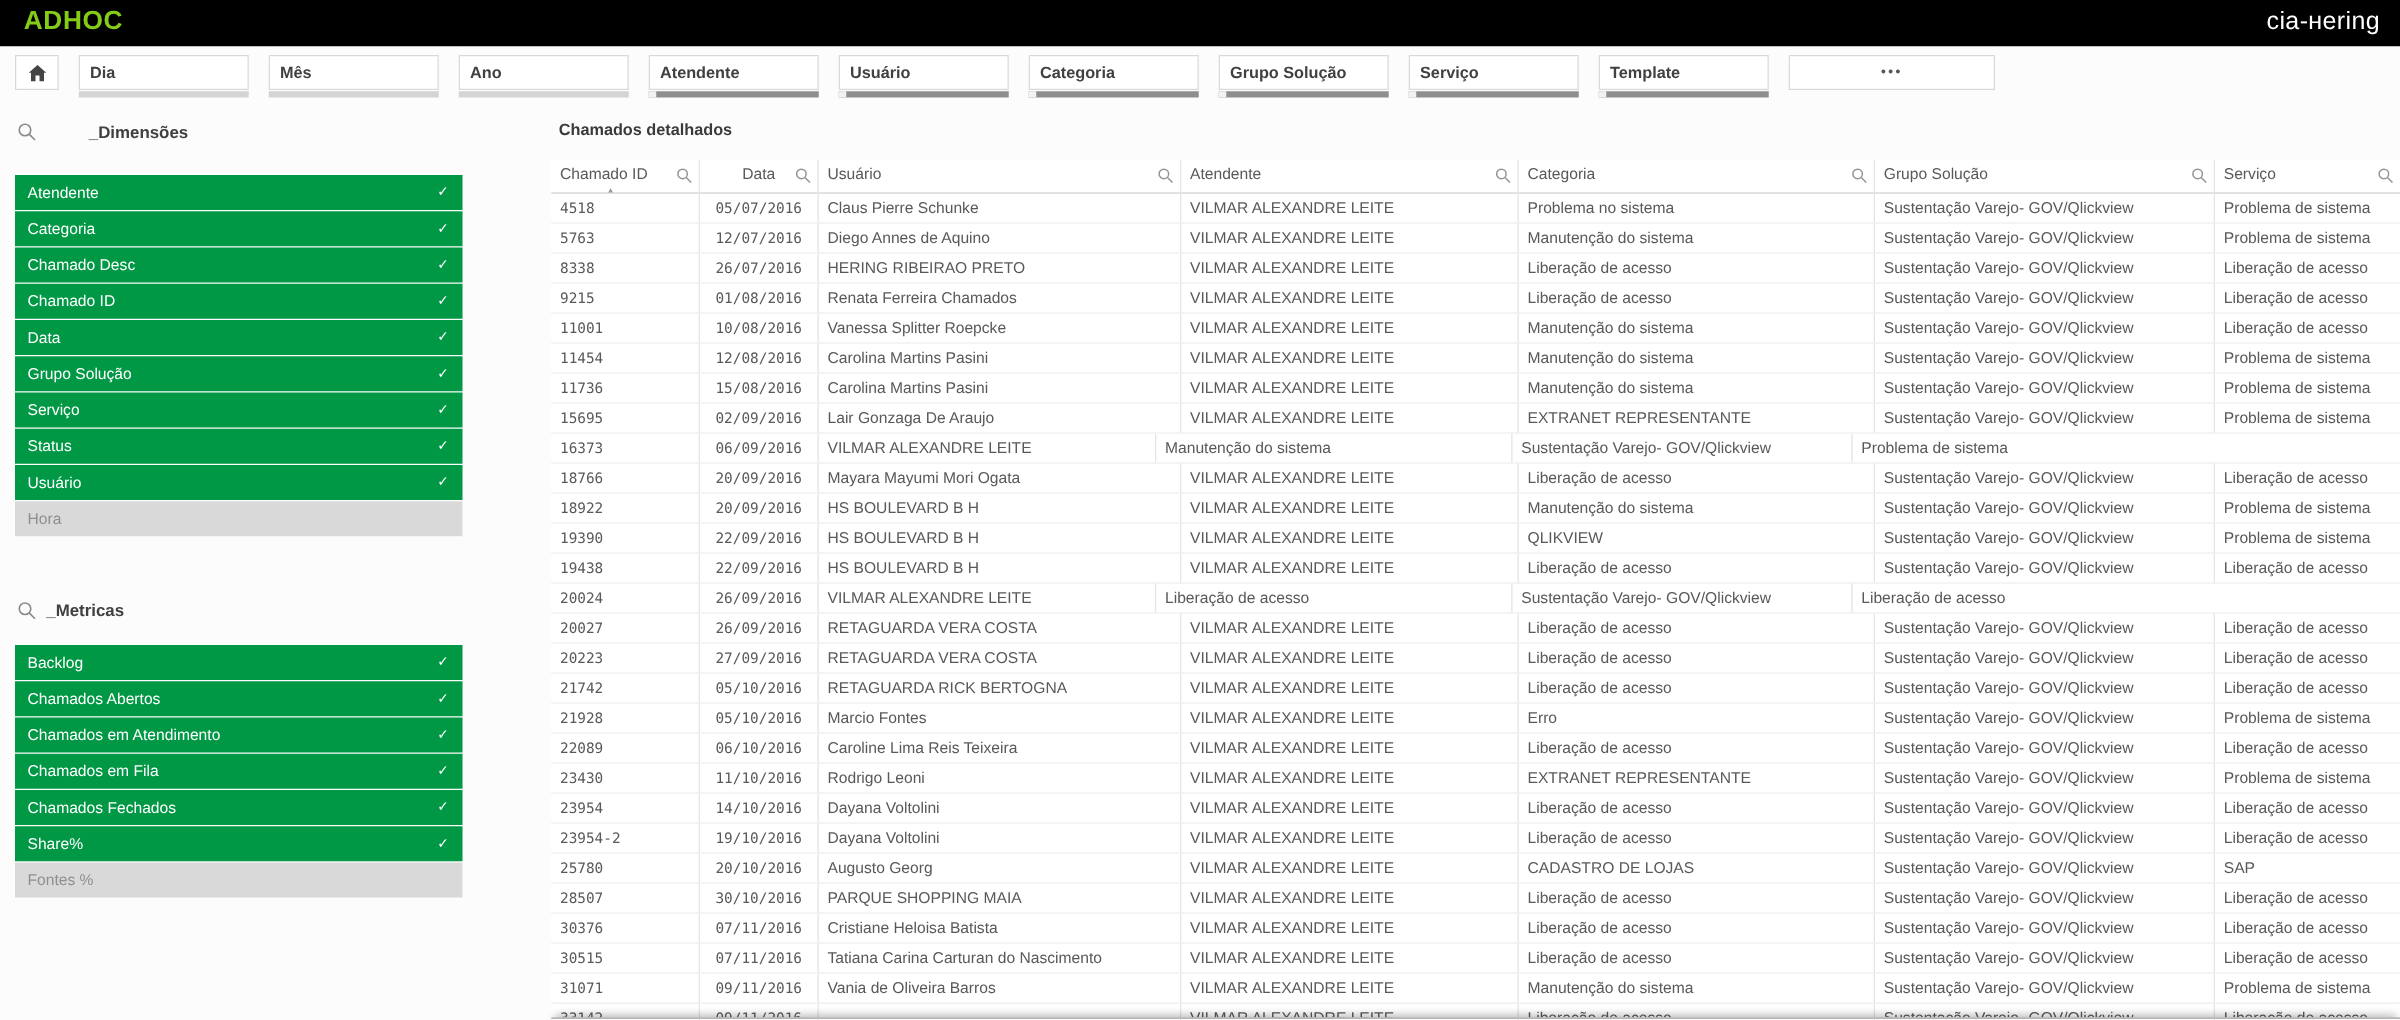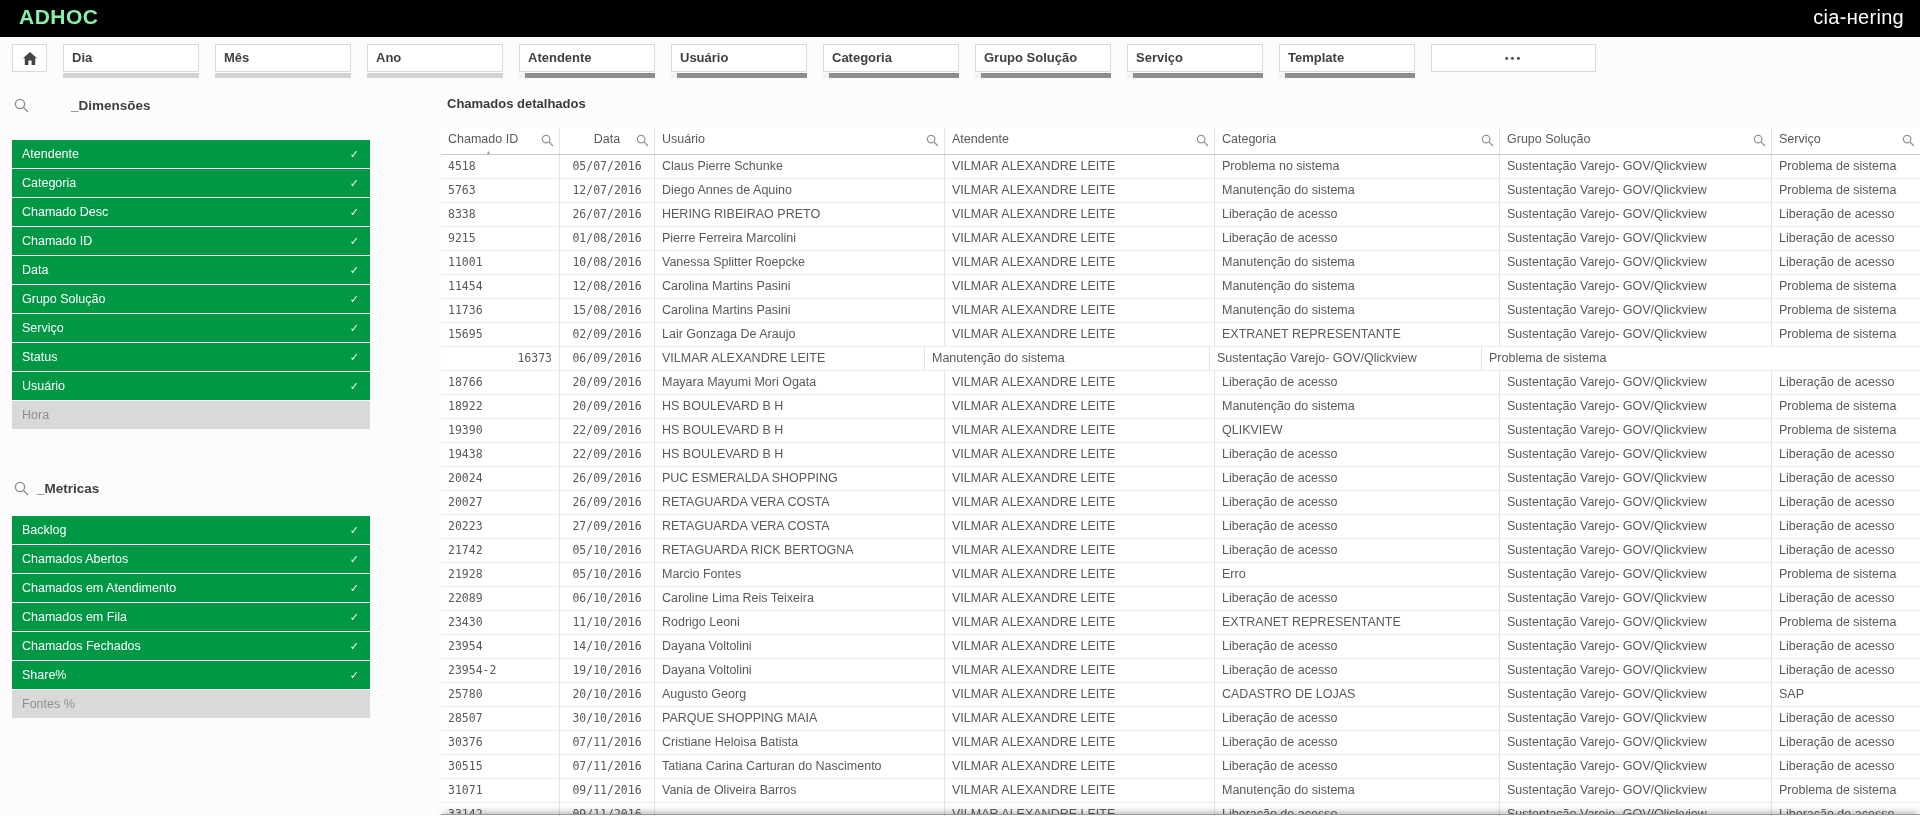--- a/index.html
+++ b/index.html
@@ -3,21 +3,21 @@
 <meta charset="utf-8">
 <style>
   html,body{margin:0;padding:0;}
   body{
     width:1920px;height:816px;position:relative;overflow:hidden;
     background:#fcfcfc;font-family:"Liberation Sans","DejaVu Sans",sans-serif;
     -webkit-font-smoothing:antialiased;
   }
   
   #topbar{position:absolute;left:0;top:0;width:1920px;height:37px;background:#000;}
-  #app-title{position:absolute;left:19px;top:5px;color:#86efac;font-size:21px;font-weight:bold;letter-spacing:.5px;}
+  #app-title{position:absolute;left:19px;top:5px;color:#84cc16;font-size:21px;font-weight:bold;letter-spacing:.5px;}
   #brand-logo{position:absolute;right:16px;top:6px;color:#fff;font-size:20px;letter-spacing:.3px;font-weight:400;}
   
   #filter-row{position:absolute;left:12px;top:44px;width:1568px;display:flex;gap:16px;align-items:flex-start;}
   #home-button{width:33px;height:26px;background:#fff;border:1px solid #d9d9d9;display:flex;align-items:center;justify-content:center;flex:0 0 auto;}
   .fbox{width:136px;flex:0 0 auto;}
   .flabel{height:26px;line-height:26px;background:#fff;border:1px solid #d9d9d9;padding:0 8px;
           font-size:13px;font-weight:bold;color:#404040;white-space:nowrap;overflow:hidden;}
   .fbar{height:5px;margin-top:1px;}
   .fbar.light{background:#d4d4d4;}
   .fbar.dark{background:#8e8e8e;border-left:6px solid #f2f2f2;}
@@ -202,21 +202,21 @@
         <div class="td c1" style="width: 95px;">26/07/2016</div>
         <div class="td c2" style="width: 290px;">HERING RIBEIRAO PRETO</div>
         <div class="td c3" style="width: 270px;">VILMAR ALEXANDRE LEITE</div>
         <div class="td c4" style="width: 285px;">Liberação de acesso</div>
         <div class="td c5" style="width: 272px;">Sustentação Varejo- GOV/Qlickview</div>
         <div class="td c6" style="width: 148px;">Liberação de acesso</div>
       </div>
       <div class="trow">
         <div class="td c0" style="width: 119px;">9215</div>
         <div class="td c1" style="width: 95px;">01/08/2016</div>
-        <div class="td c2" style="width: 290px;">Pierre Ferreira Marcolini</div>
+        <div class="td c2" style="width: 290px;">Renata Ferreira Chamados</div>
         <div class="td c3" style="width: 270px;">VILMAR ALEXANDRE LEITE</div>
         <div class="td c4" style="width: 285px;">Liberação de acesso</div>
         <div class="td c5" style="width: 272px;">Sustentação Varejo- GOV/Qlickview</div>
         <div class="td c6" style="width: 148px;">Liberação de acesso</div>
       </div>
       <div class="trow">
         <div class="td c0" style="width: 119px;">11001</div>
         <div class="td c1" style="width: 95px;">10/08/2016</div>
         <div class="td c2" style="width: 290px;">Vanessa Splitter Roepcke</div>
         <div class="td c3" style="width: 270px;">VILMAR ALEXANDRE LEITE</div>
@@ -245,21 +245,21 @@
       <div class="trow">
         <div class="td c0" style="width: 119px;">15695</div>
         <div class="td c1" style="width: 95px;">02/09/2016</div>
         <div class="td c2" style="width: 290px;">Lair Gonzaga De Araujo</div>
         <div class="td c3" style="width: 270px;">VILMAR ALEXANDRE LEITE</div>
         <div class="td c4" style="width: 285px;">EXTRANET REPRESENTANTE</div>
         <div class="td c5" style="width: 272px;">Sustentação Varejo- GOV/Qlickview</div>
         <div class="td c6" style="width: 148px;">Problema de sistema</div>
       </div>
       <div class="trow">
-        <div class="td c0" style="width: 119px; text-align: right;">16373</div>
+        <div class="td c0" style="width: 119px;">16373</div>
         <div class="td c1" style="width: 95px;">06/09/2016</div>
         <div class="td c3" style="width: 270px;">VILMAR ALEXANDRE LEITE</div>
         <div class="td c4" style="width: 285px;">Manutenção do sistema</div>
         <div class="td c5" style="width: 272px;">Sustentação Varejo- GOV/Qlickview</div>
         <div class="td c6" style="width: 148px;">Problema de sistema</div>
       </div>
       <div class="trow">
         <div class="td c0" style="width: 119px;">18766</div>
         <div class="td c1" style="width: 95px;">20/09/2016</div>
         <div class="td c2" style="width: 290px;">Mayara Mayumi Mori Ogata</div>
@@ -291,21 +291,20 @@
         <div class="td c1" style="width: 95px;">22/09/2016</div>
         <div class="td c2" style="width: 290px;">HS BOULEVARD B H</div>
         <div class="td c3" style="width: 270px;">VILMAR ALEXANDRE LEITE</div>
         <div class="td c4" style="width: 285px;">Liberação de acesso</div>
         <div class="td c5" style="width: 272px;">Sustentação Varejo- GOV/Qlickview</div>
         <div class="td c6" style="width: 148px;">Liberação de acesso</div>
       </div>
       <div class="trow">
         <div class="td c0" style="width: 119px;">20024</div>
         <div class="td c1" style="width: 95px;">26/09/2016</div>
-        <div class="td c2" style="width: 290px;">PUC ESMERALDA SHOPPING</div>
         <div class="td c3" style="width: 270px;">VILMAR ALEXANDRE LEITE</div>
         <div class="td c4" style="width: 285px;">Liberação de acesso</div>
         <div class="td c5" style="width: 272px;">Sustentação Varejo- GOV/Qlickview</div>
         <div class="td c6" style="width: 148px;">Liberação de acesso</div>
       </div>
       <div class="trow">
         <div class="td c0" style="width: 119px;">20027</div>
         <div class="td c1" style="width: 95px;">26/09/2016</div>
         <div class="td c2" style="width: 290px;">RETAGUARDA VERA COSTA</div>
         <div class="td c3" style="width: 270px;">VILMAR ALEXANDRE LEITE</div>

